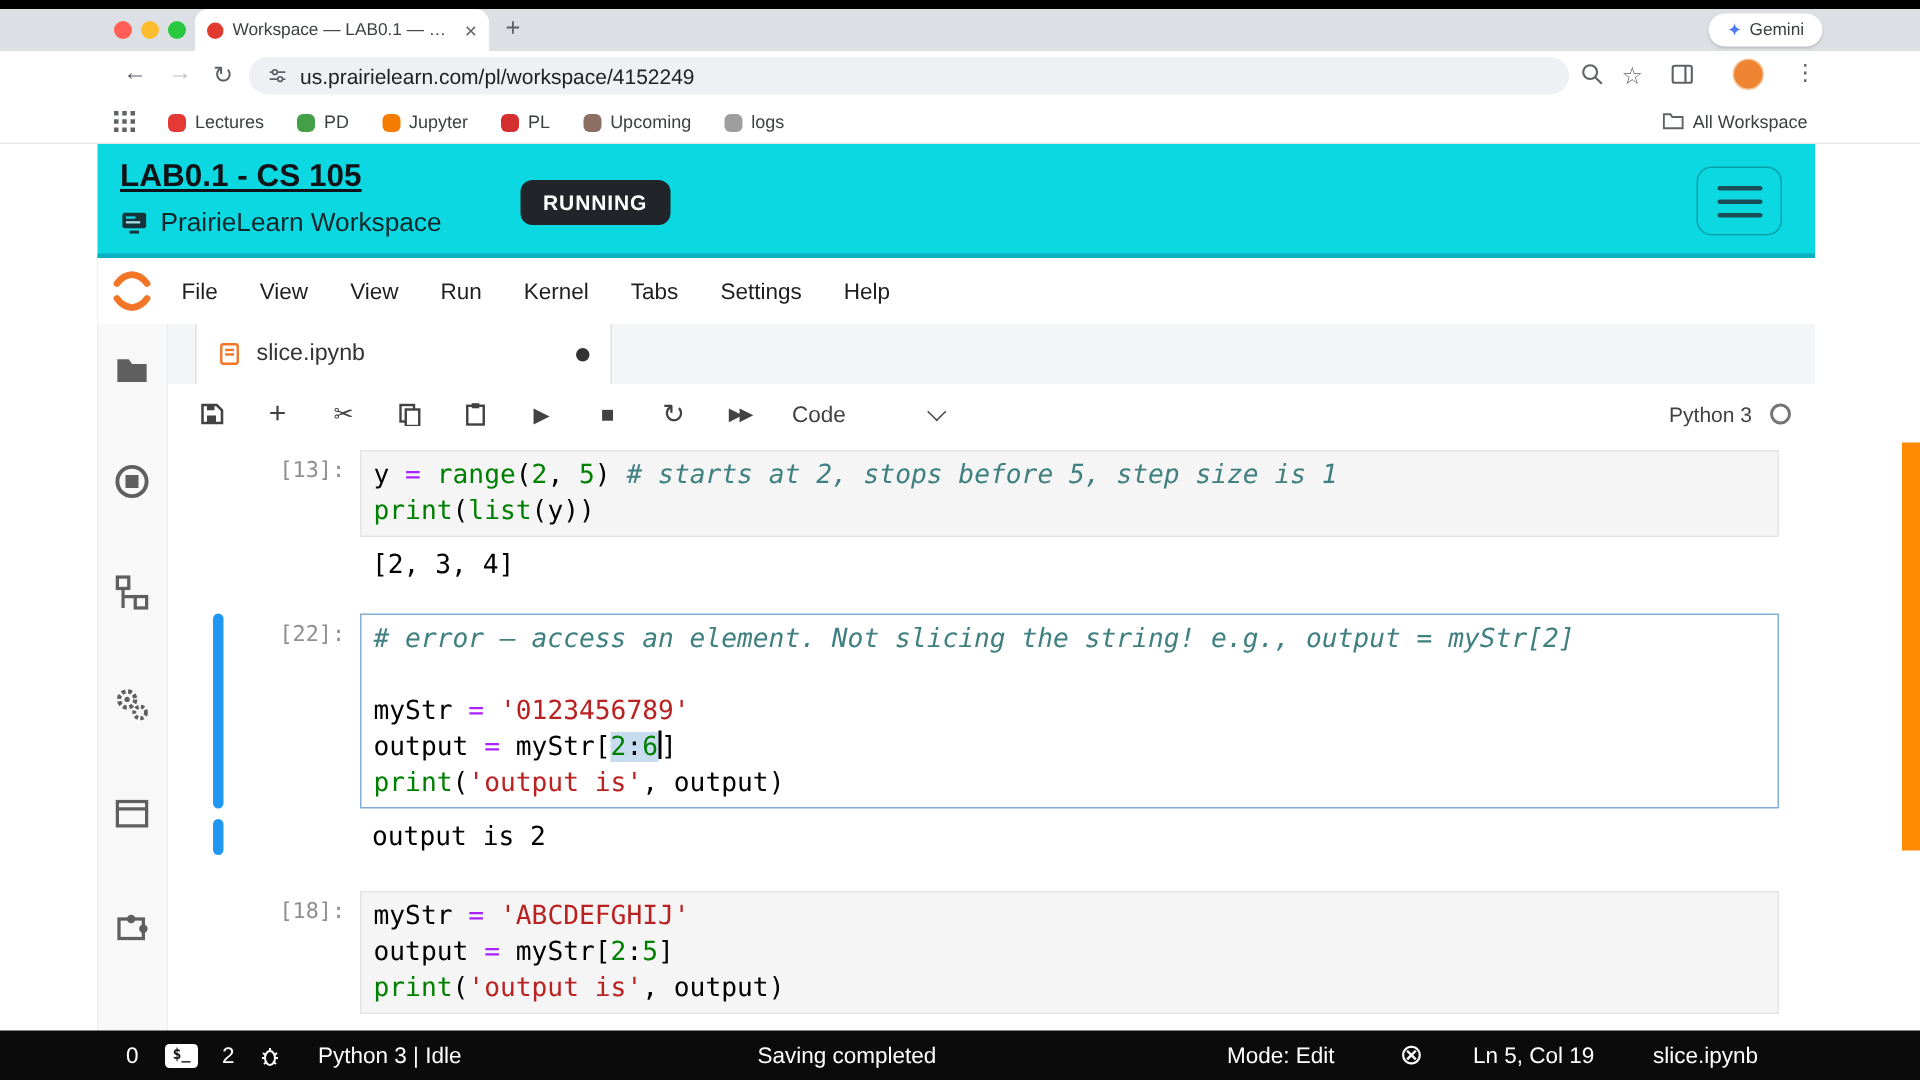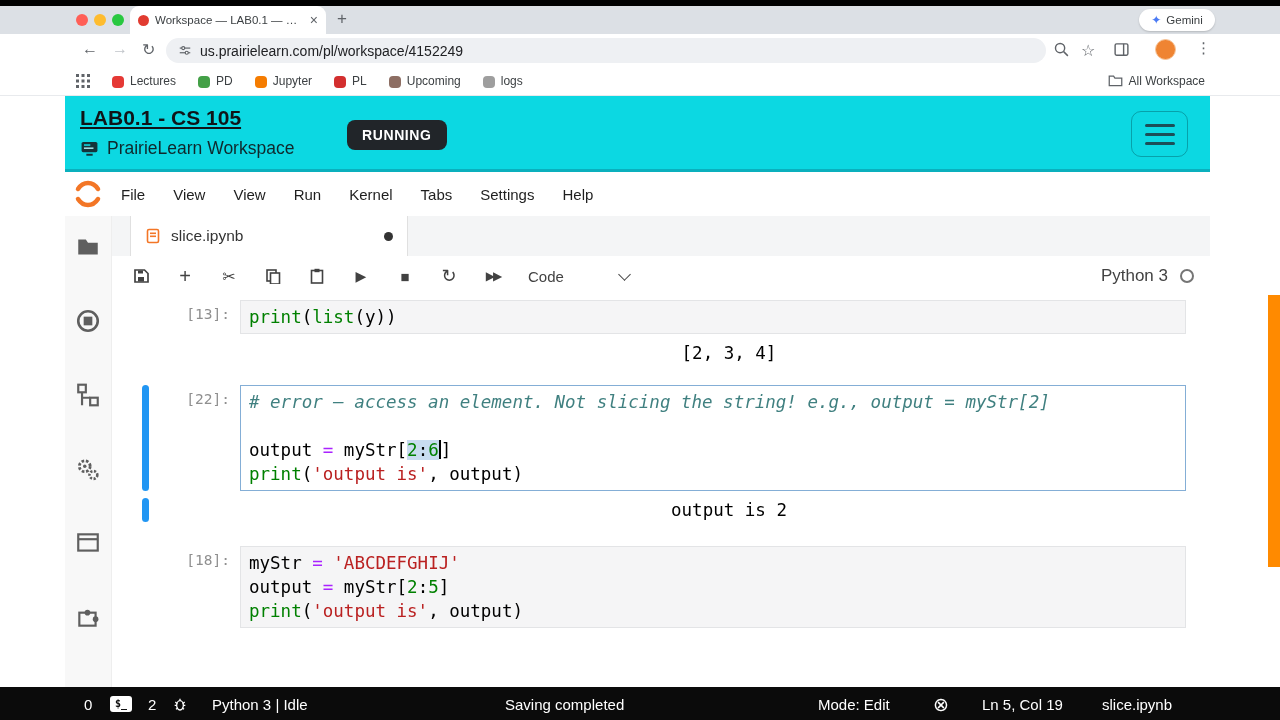--- a/index.html
+++ b/index.html
@@ -95,21 +95,21 @@
   .tb-ic.first{margin-left:20px;}
   .tb-run{font-size:14px;}
   .tb-stop{font-size:15px;}
   .tb-restart{font-size:18px;}
   .tb-ffwd{font-size:12px;letter-spacing:-2px;}
   .tb-plus{font-size:20px;line-height:14px;}
   .celltype{margin-left:26px;font-size:15px;color:#424242;}
   .chev{width:8px;height:8px;border-right:1.8px solid #424242;border-bottom:1.8px solid #424242;
         transform:rotate(45deg);margin-left:56px;margin-top:-4px;flex:none;}
   .kernel-area{position:absolute;right:16px;top:0;height:40px;display:flex;align-items:center;
-               gap:12px;font-size:17px;color:#424242;}
+               gap:12px;font-size:14px;color:#424242;}
   .kernel-circle{width:14px;height:14px;border:2px solid #757575;border-radius:50%;box-sizing:border-box;}
 
   
   .cells{position:absolute;left:0;top:80px;right:0;bottom:0;background:#fff;overflow:hidden;}
   .cell-row{display:flex;margin-top:20px;position:relative;}
   .cell-row.first{margin-top:4px;}
   .cell-row.last{margin-top:24px;}
   .cell-prompt{width:128px;flex:none;box-sizing:border-box;text-align:right;
                padding:6px 10px 0 0;font:14.5px "DejaVu Sans Mono",monospace;color:#8f8f8f;}
   .cell-editor{flex:1;margin-right:24px;background:#f5f5f6;border:1px solid #e3e4e6;
@@ -117,21 +117,21 @@
   .cell-row.selected .cell-editor{background:#fff;border-color:#84aed6;}
   .code-line{min-height:24px;white-space:pre;}
   .tk-p{color:#000;}
   .tk-o{color:#aa22ff;}
   .tk-b{color:#008000;}
   .tk-n{color:#008000;}
   .tk-s{color:#ba2121;}
   .tk-c{color:#408080;font-style:italic;}
   .tk-sel{background:#c8dcf0;}
   .caret{display:inline-block;width:2px;height:19px;background:#000;vertical-align:-3px;}
-  .out-row{display:flex;margin-top:7px;position:relative;justify-content:center;}
+  .out-row{display:flex;margin-top:7px;position:relative;}
   .out-spacer{width:128px;flex:none;}
   .out-text{font:17.5px/24px "DejaVu Sans Mono",monospace;color:#000;padding-left:8px;}
   .collapser{position:absolute;left:30px;width:7px;border-radius:4px;background:#2196f3;}
   .collapser.input{top:0;bottom:0;}
   .collapser.output{top:0;height:24px;}
 
   
   .statusbar{position:absolute;left:0;bottom:0;width:1280px;height:33px;background:#0b0b0b;
              color:#fff;font-size:15px;}
   .sb{position:absolute;top:50%;transform:translateY(-50%);white-space:nowrap;}
@@ -345,32 +345,34 @@
         <div class="kernel-area">
           <span>Python 3</span>
           <span class="kernel-circle"></span>
         </div>
       </div>
 
       <div class="cells">
           <div class="cell-row first">
             <div class="cell-prompt">[13]:</div>
             <div class="cell-editor">
+              <div class="code-line"><span class="tk-p">y </span><span class="tk-o">=</span><span class="tk-p"> </span><span class="tk-b">range</span><span class="tk-p">(</span><span class="tk-n">2</span><span class="tk-p">, </span><span class="tk-n">5</span><span class="tk-p">) </span><span class="tk-c"># starts at 2, stops before 5, step size is 1</span></div>
               <div class="code-line"><span class="tk-b">print</span><span class="tk-p">(</span><span class="tk-b">list</span><span class="tk-p">(y))</span></div>
             </div>
           </div>
           <div class="out-row">
             <div class="out-spacer"></div>
             <div class="out-text">[2, 3, 4]</div>
           </div>
           <div class="cell-row selected">
             <div class="cell-prompt">[22]:</div>
             <div class="cell-editor">
               <div class="code-line"><span class="tk-c"># error – access an element. Not slicing the string! e.g., output = myStr[2]</span></div>
               <div class="code-line"></div>
+              <div class="code-line"><span class="tk-p">myStr </span><span class="tk-o">=</span><span class="tk-p"> </span><span class="tk-s">'0123456789'</span></div>
               <div class="code-line"><span class="tk-p">output </span><span class="tk-o">=</span><span class="tk-p"> </span><span class="tk-p">myStr[</span><span class="tk-n tk-sel">2</span><span class="tk-p tk-sel">:</span><span class="tk-n tk-sel">6</span><span class="caret"></span><span class="tk-p">]</span></div>
               <div class="code-line"><span class="tk-b">print</span><span class="tk-p">(</span><span class="tk-s">'output is'</span><span class="tk-p">, output)</span></div>
             </div>
             <div class="collapser input"></div>
           </div>
           <div class="out-row">
             <div class="out-spacer"></div>
             <div class="out-text">output is 2</div>
             <div class="collapser output"></div>
           </div>

